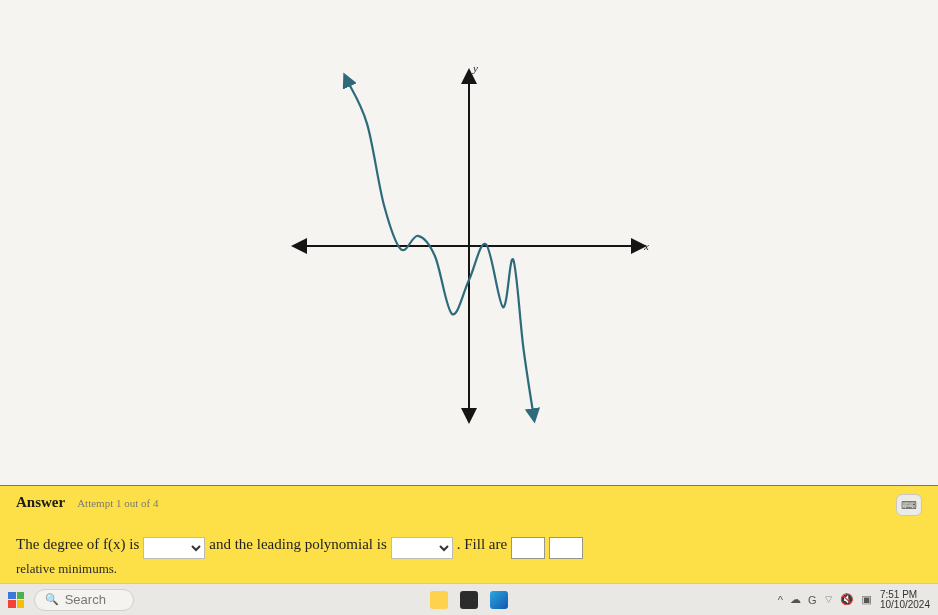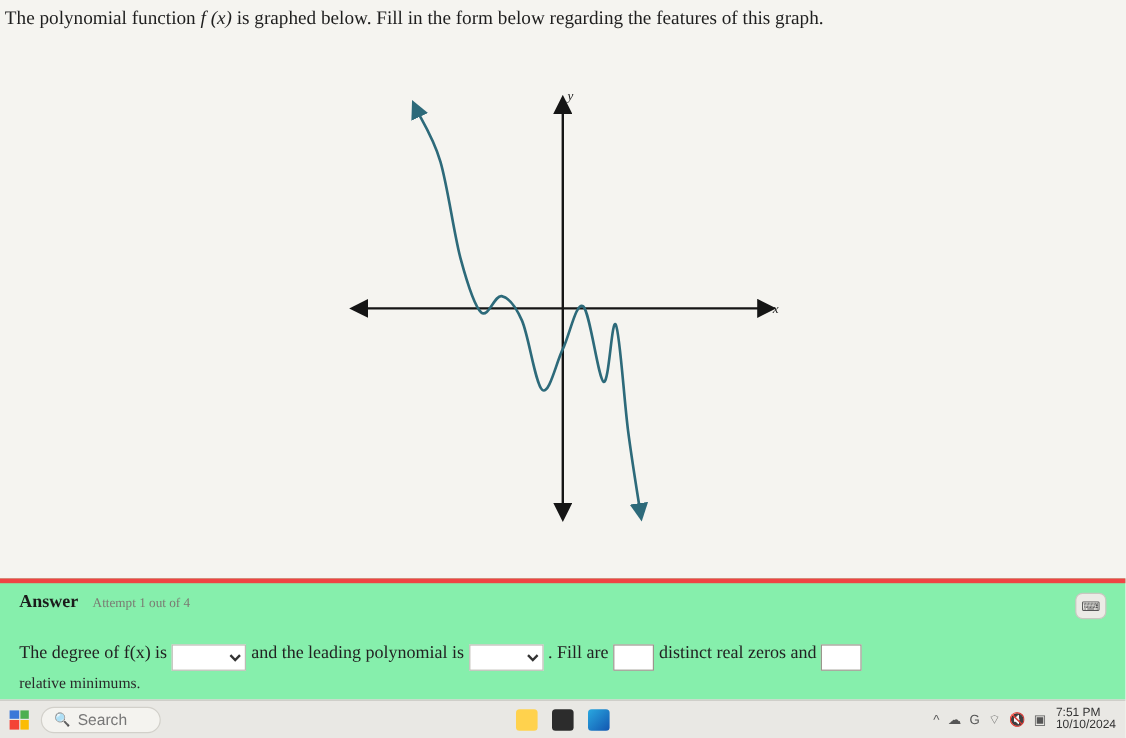--- a/index.html
+++ b/index.html
@@ -36,22 +36,22 @@
       align-items: center;
       justify-content: center;
       padding: 10px 0 4px 0;
     }
     .graph-area svg {
       display: block;
     }
     .answer-section {
       flex: 0 0 auto;
       padding: 8px 28px 6px 16px;
-      border-top: 4px solid #ef4444;
-      background: #86efac;
+      border-top: 1px solid #ef4444;
+      background: #fde047;
       position: relative;
     }
     .answer-header {
       display: flex;
       align-items: baseline;
       gap: 12px;
       margin-bottom: 18px;
     }
     .answer-label {
       font-weight: bold;
@@ -191,27 +191,20 @@
       line-height: 1.0;
       font-size: 10px;
       color: #333;
     }
   </style>
 </head>
 <body>
 
 <div class="page">
 
-  <div class="question-area">
-    <p class="question-text">
-      <span>The polynomial function </span>
-      <span class="math-f">f (x)</span>
-      <span> is graphed below. Fill in the form below regarding the features of this graph.</span>
-    </p>
-  </div>
 
   <div class="graph-area">
     <svg id="graph-svg" width="400" height="380" viewBox="0 0 400 380">
       <defs>
         <marker id="arrowhead" markerWidth="8" markerHeight="8" refX="4" refY="4" orient="auto">
           <path d="M0,0 L8,4 L0,8 Z" fill="#151515"></path>
         </marker>
         <marker id="arrowheadRev" markerWidth="8" markerHeight="8" refX="4" refY="4" orient="auto">
           <path d="M8,0 L0,4 L8,8 Z" fill="#151515"></path>
         </marker>
@@ -245,21 +238,20 @@
       <span class="segment">The degree of f(x) is</span>
       <select class="inline-select">
         <option></option>
       </select>
       <span class="segment">and the leading polynomial is</span>
       <select class="inline-select">
         <option></option>
       </select>
       <span class="segment">. Fill are</span>
       <input class="inline-box" type="text" style="">
-      <span class="segment">distinct real zeros and</span>
       <input class="inline-box" type="text" style="">
     </div>
     <div class="second-line">
       <span>relative minimums.</span>
     </div>
   </div>
 
   <div class="taskbar">
     <div class="taskbar-left">
       <div class="start-icon">

